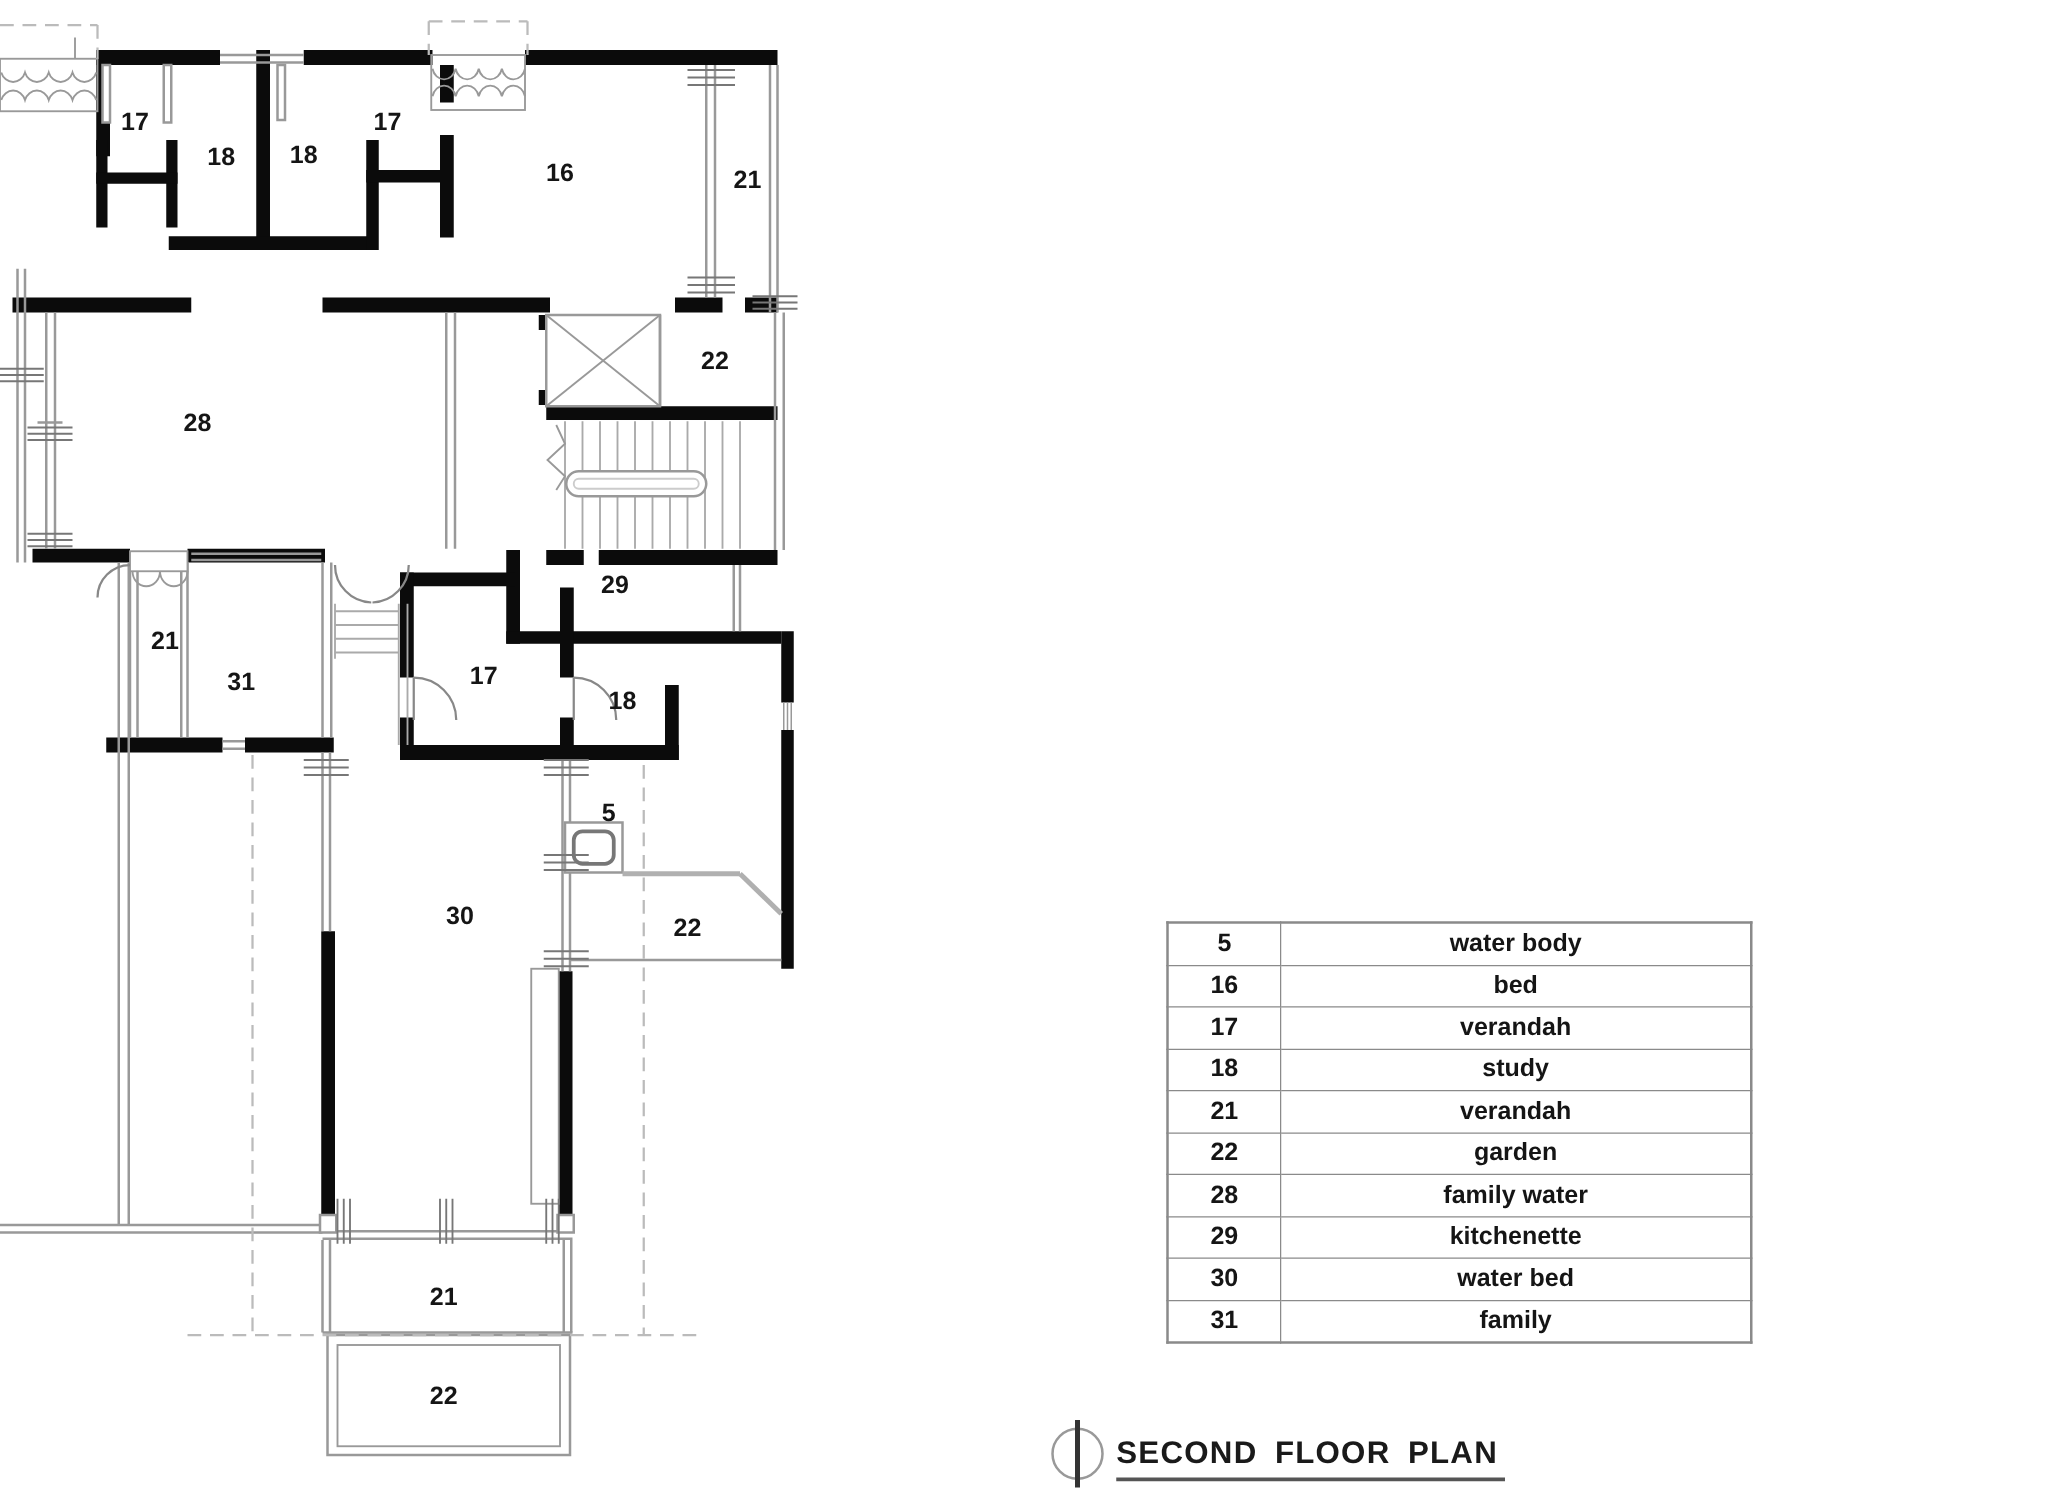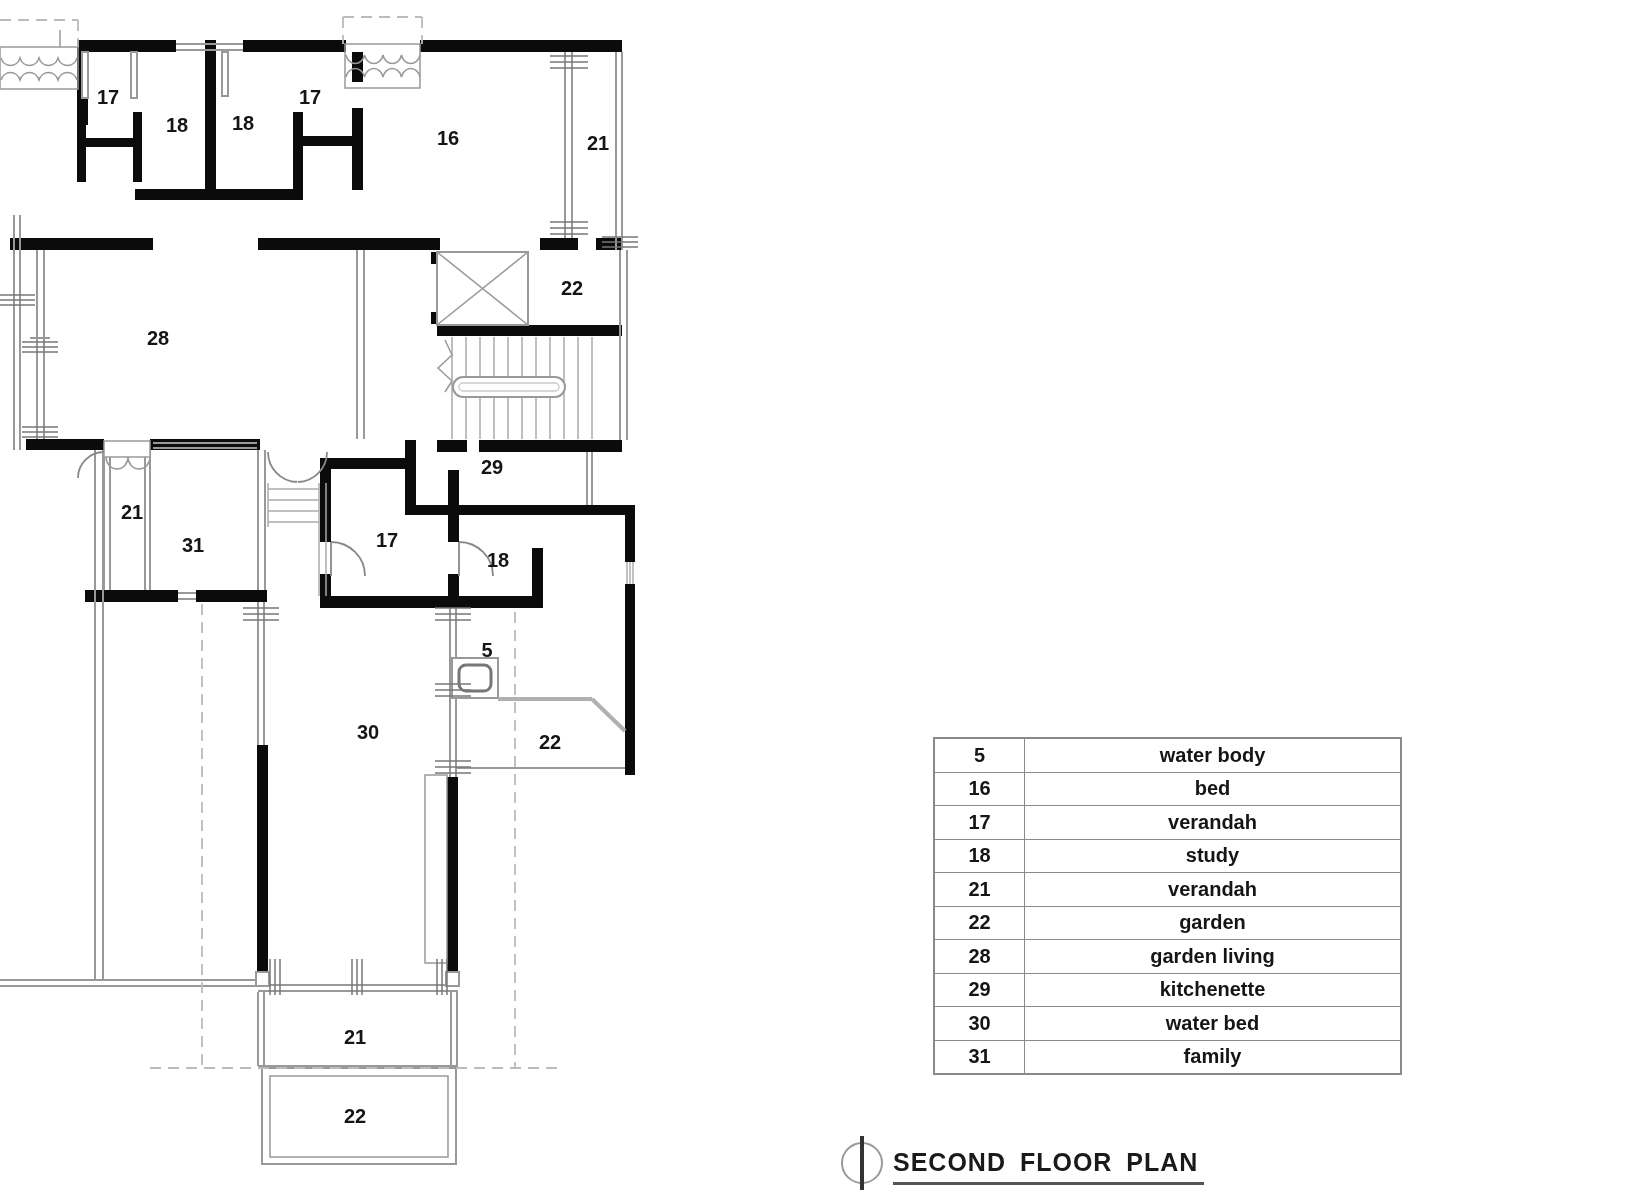--- a/index.html
+++ b/index.html
@@ -312,21 +312,21 @@
     <tr>
           <td class="code">21</td>
           <td>verandah</td>
         </tr>
     <tr>
           <td class="code">22</td>
           <td>garden</td>
         </tr>
     <tr>
           <td class="code">28</td>
-          <td>garden living</td>
+          <td>family water</td>
         </tr>
     <tr>
           <td class="code">29</td>
           <td>kitchenette</td>
         </tr>
     <tr>
           <td class="code">30</td>
           <td>water bed</td>
         </tr>
     <tr>

